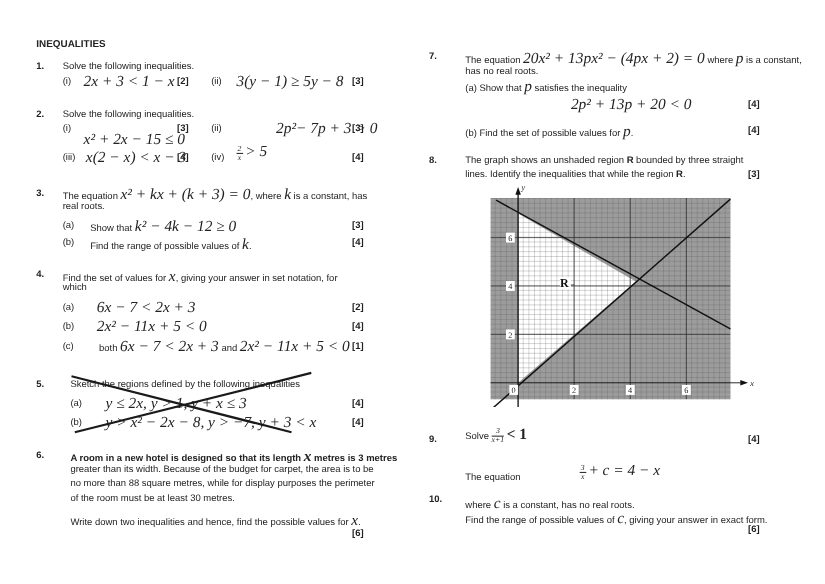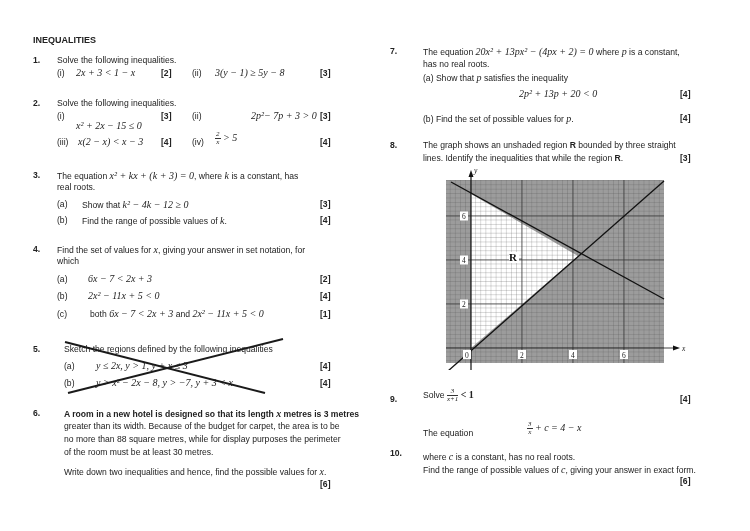--- a/index.html
+++ b/index.html
@@ -1,20 +1,20 @@
 <!DOCTYPE html>
 <html><head>
 <meta charset="utf-8">
 <style>
   html, body { margin: 0; padding: 0; background: #ffffff; }
   body { width: 750px; height: 531px; position: relative; overflow: hidden;
          font-family: "Liberation Sans", sans-serif; color: #222; font-size: 8.6px; }
   .abs { position: absolute; white-space: nowrap; }
   .b { font-weight: bold; }
-  .m { font-family: "Liberation Serif", serif; font-style: italic; font-size: 10px; }
+  .m { font-family: "Liberation Serif", serif; font-style: italic; font-size: 14px; }
   .mk { font-weight: bold; font-size: 8.6px; }
   .num { font-weight: bold; }
   .frac { display: inline-block; vertical-align: middle; text-align: center; font-family: "Liberation Serif", serif; font-style: italic; font-size: 7px; line-height: 7px; }
   .frac .top { display: block; border-bottom: 0.7px solid #333; padding: 0 1px; }
   .frac .bot { display: block; }
   .graph { position: absolute; left: 440px; top: 165px; width: 250px; height: 205px; }
   .strike { position: absolute; left: 0; top: 0; }
 </style>
 </head>
 <body>

